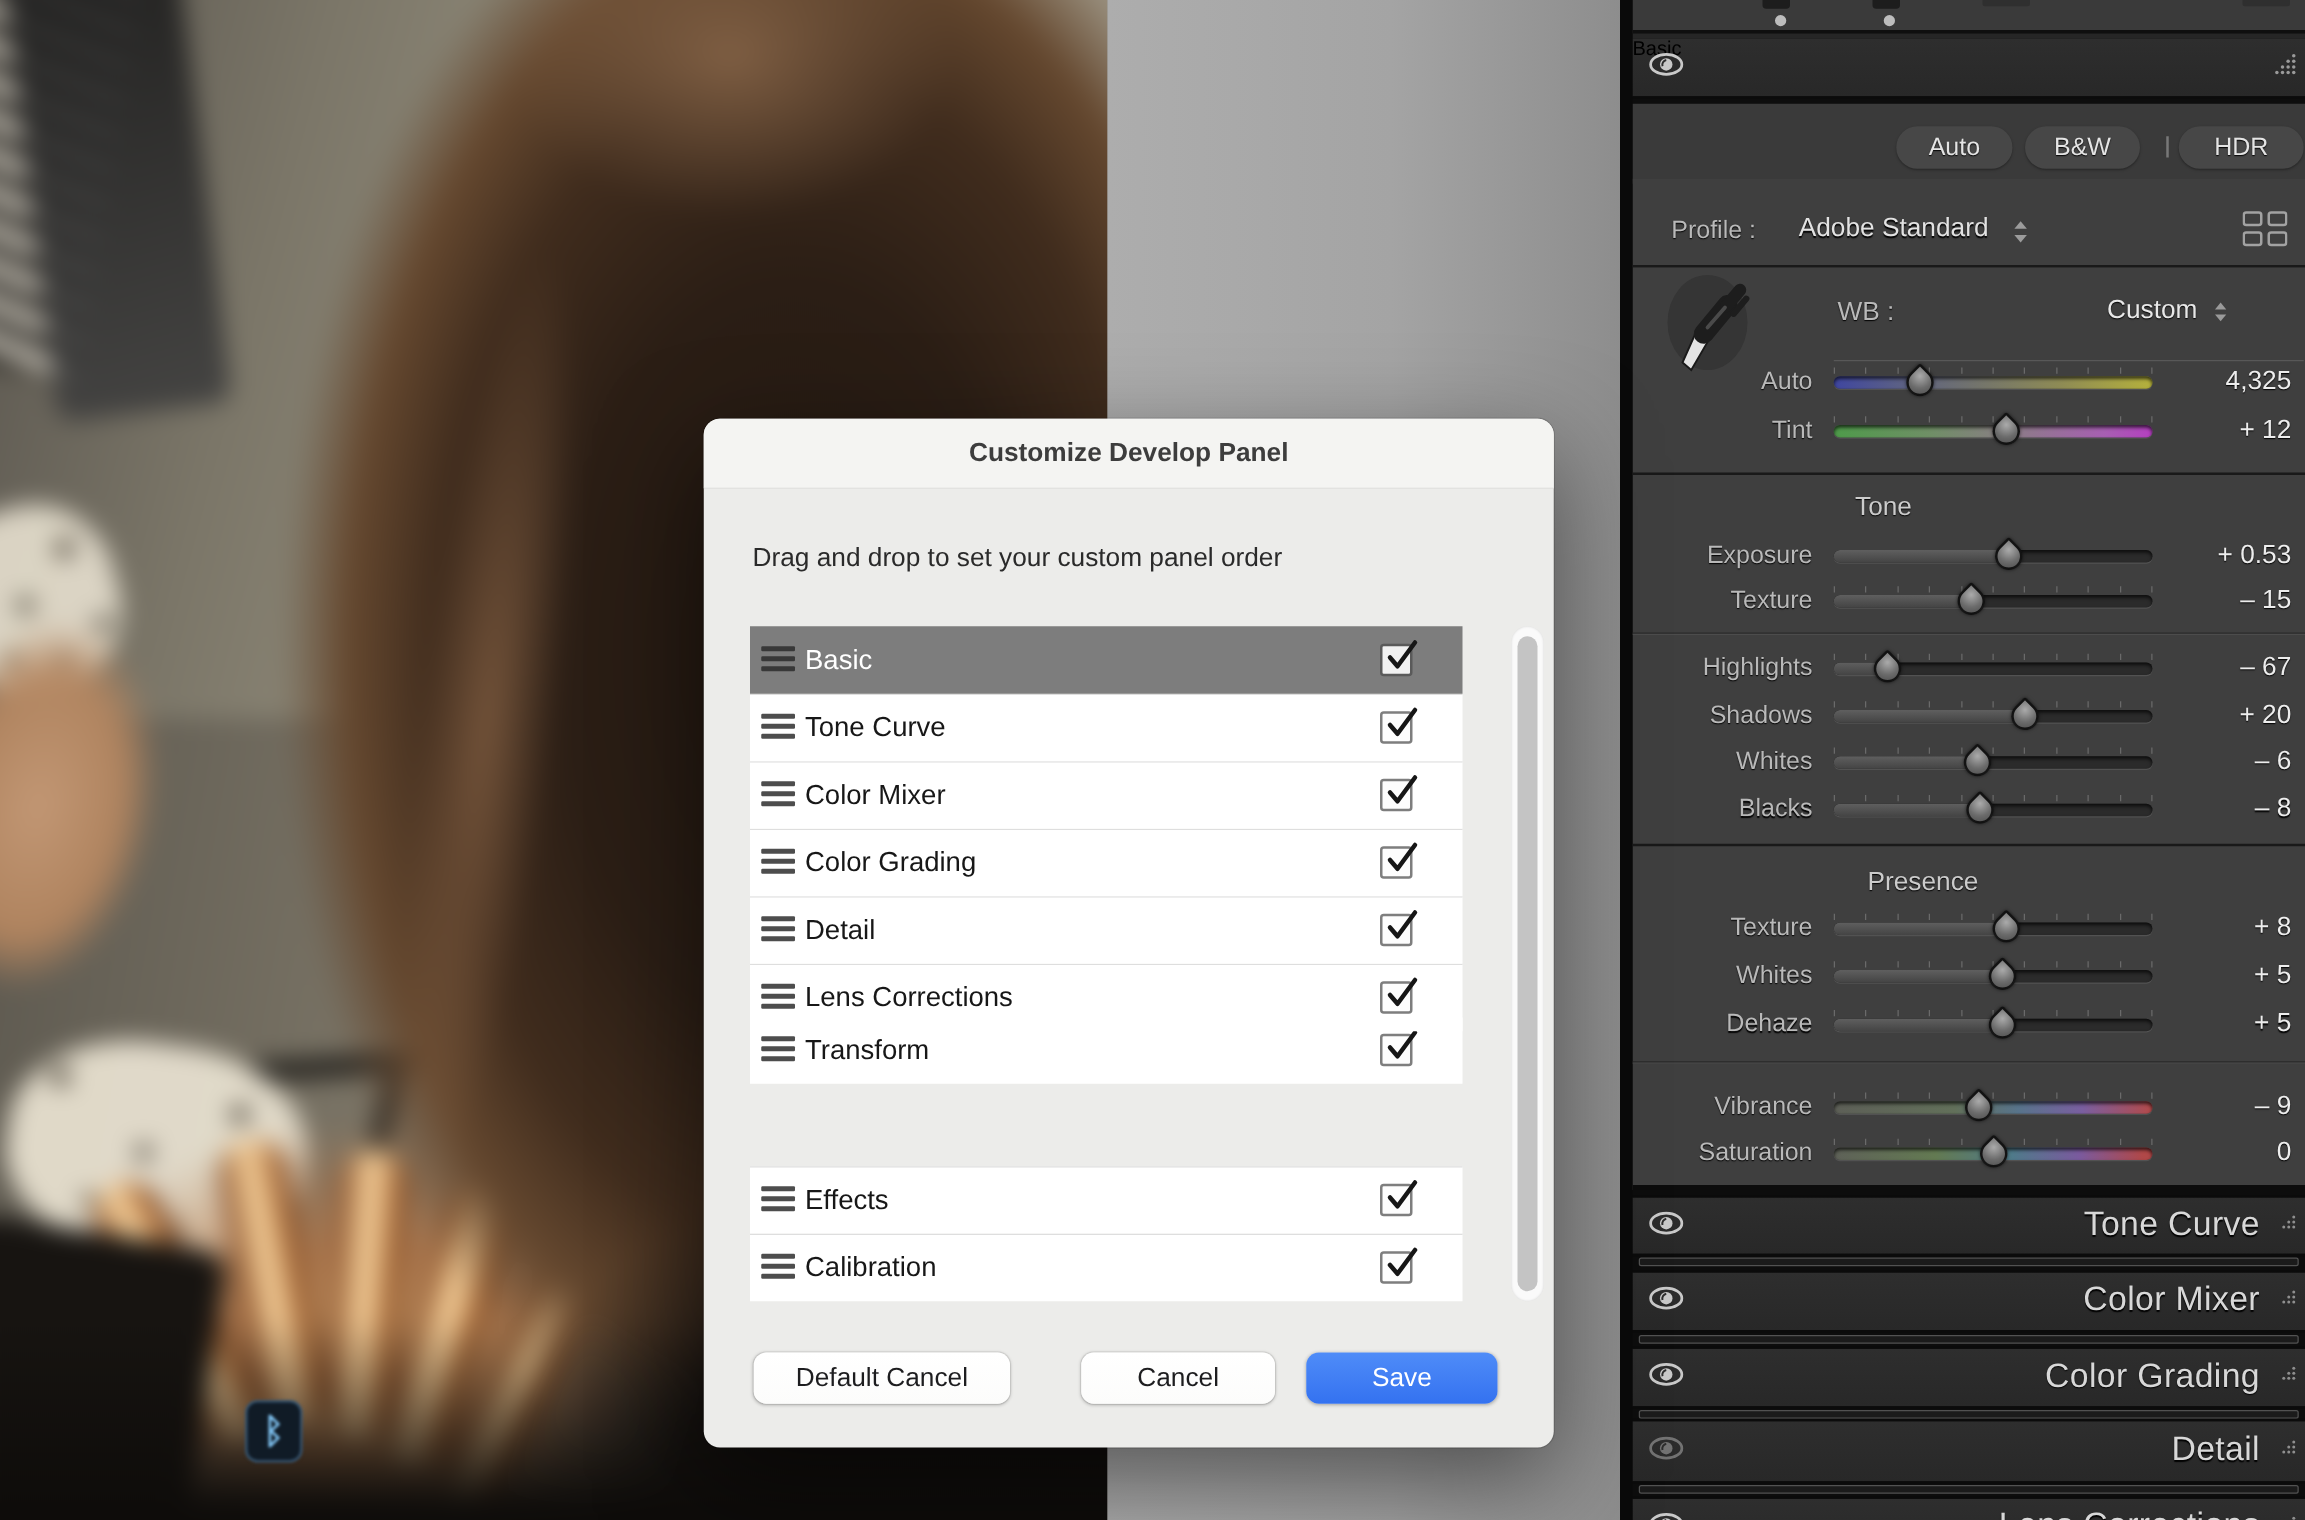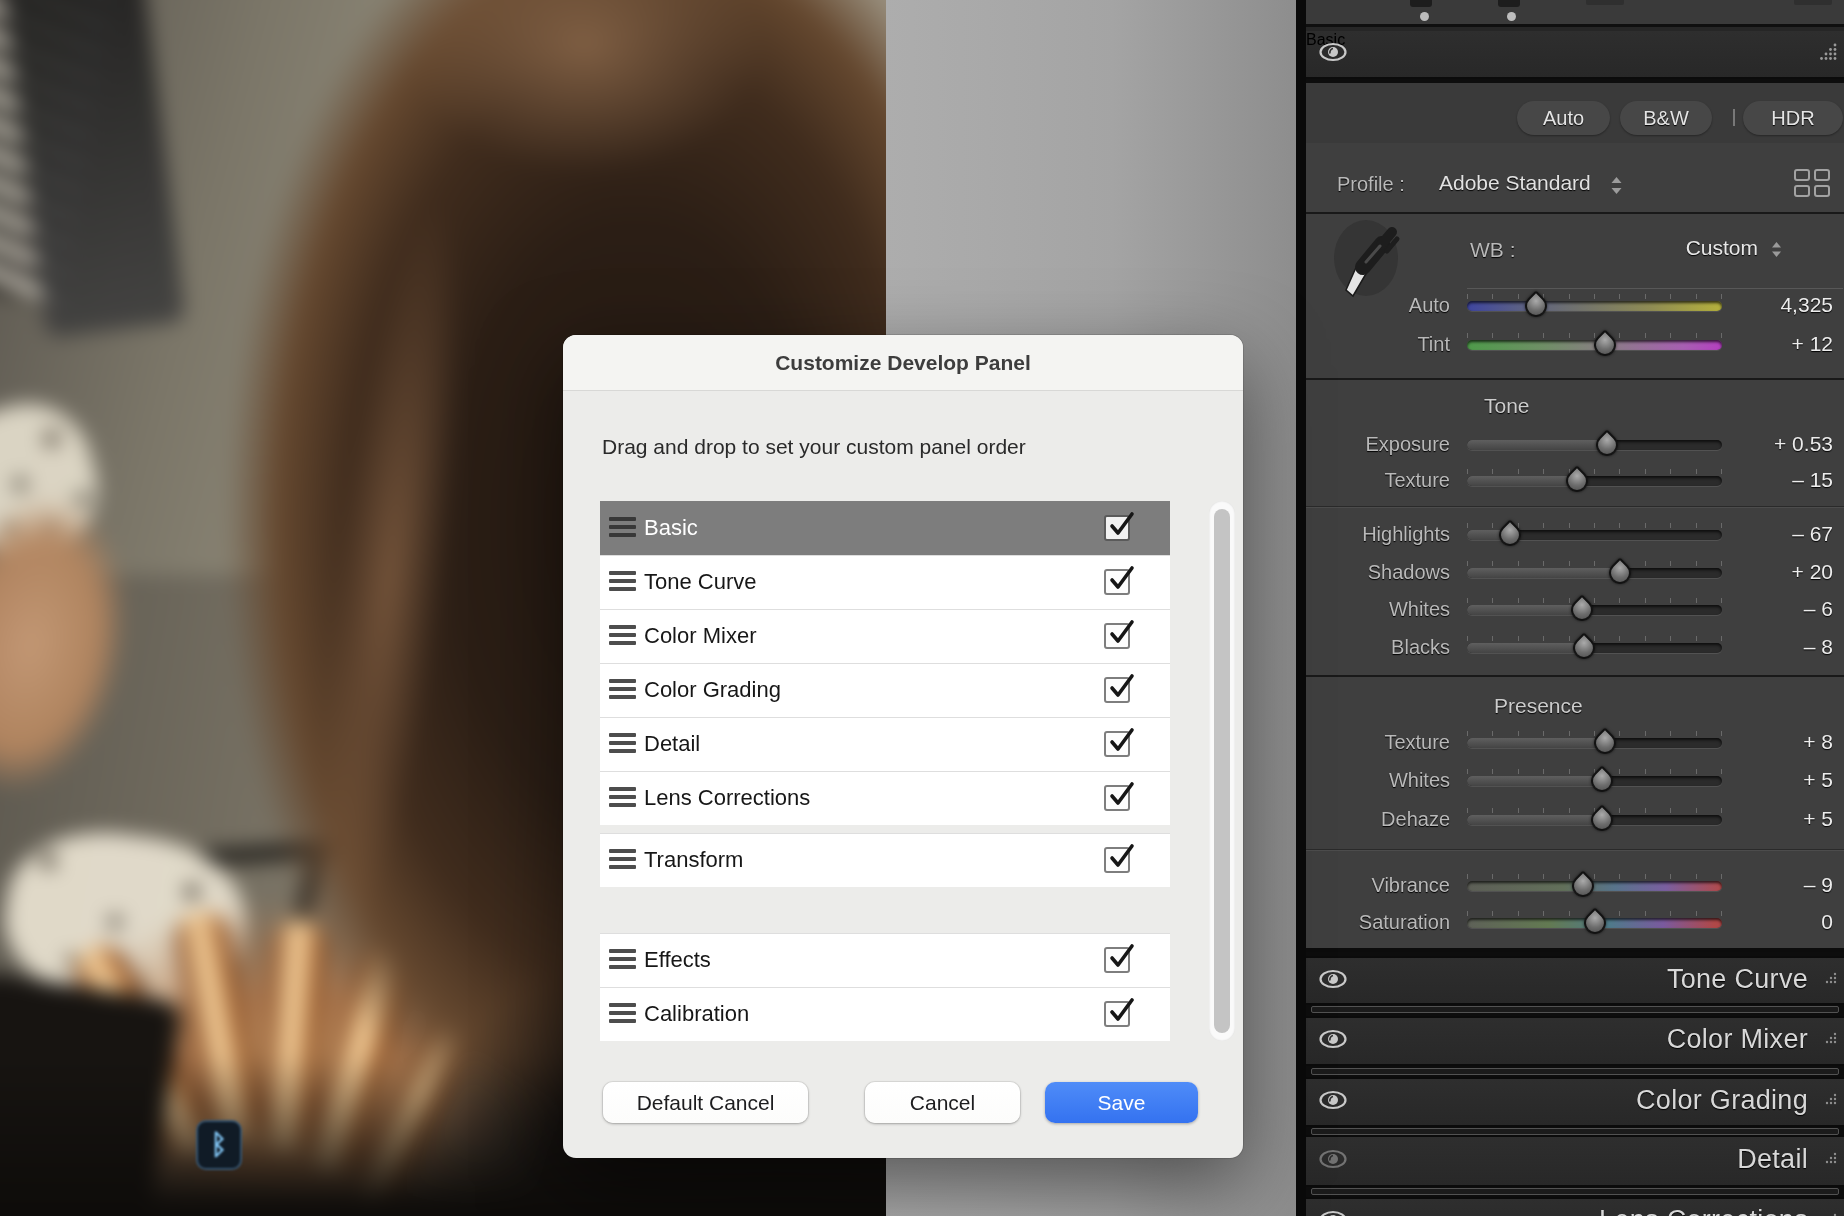--- a/index.html
+++ b/index.html
@@ -603,21 +603,21 @@
             <span></span>
             <span></span>
           </div>
           <span class="drow-label">Calibration</span>
           <div class="cbx">
             <svg width="30" height="30" viewBox="0 0 30 30">
               <path d="M5 16 L11 23 L25 4" fill="none" stroke="#161616" stroke-width="3.6" stroke-linecap="round" stroke-linejoin="round"></path>
             </svg>
           </div>
         </div>
-        <div class="drow" style="top: 332px; text-align: center;">
+        <div class="drow" style="top: 312px; text-align: center;">
           <div class="sep"></div>
           <div class="handle">
             <span></span>
             <span></span>
             <span></span>
           </div>
           <span class="drow-label">Transform</span>
           <div class="cbx">
             <svg width="30" height="30" viewBox="0 0 30 30">
               <path d="M5 16 L11 23 L25 4" fill="none" stroke="#161616" stroke-width="3.6" stroke-linecap="round" stroke-linejoin="round"></path>

